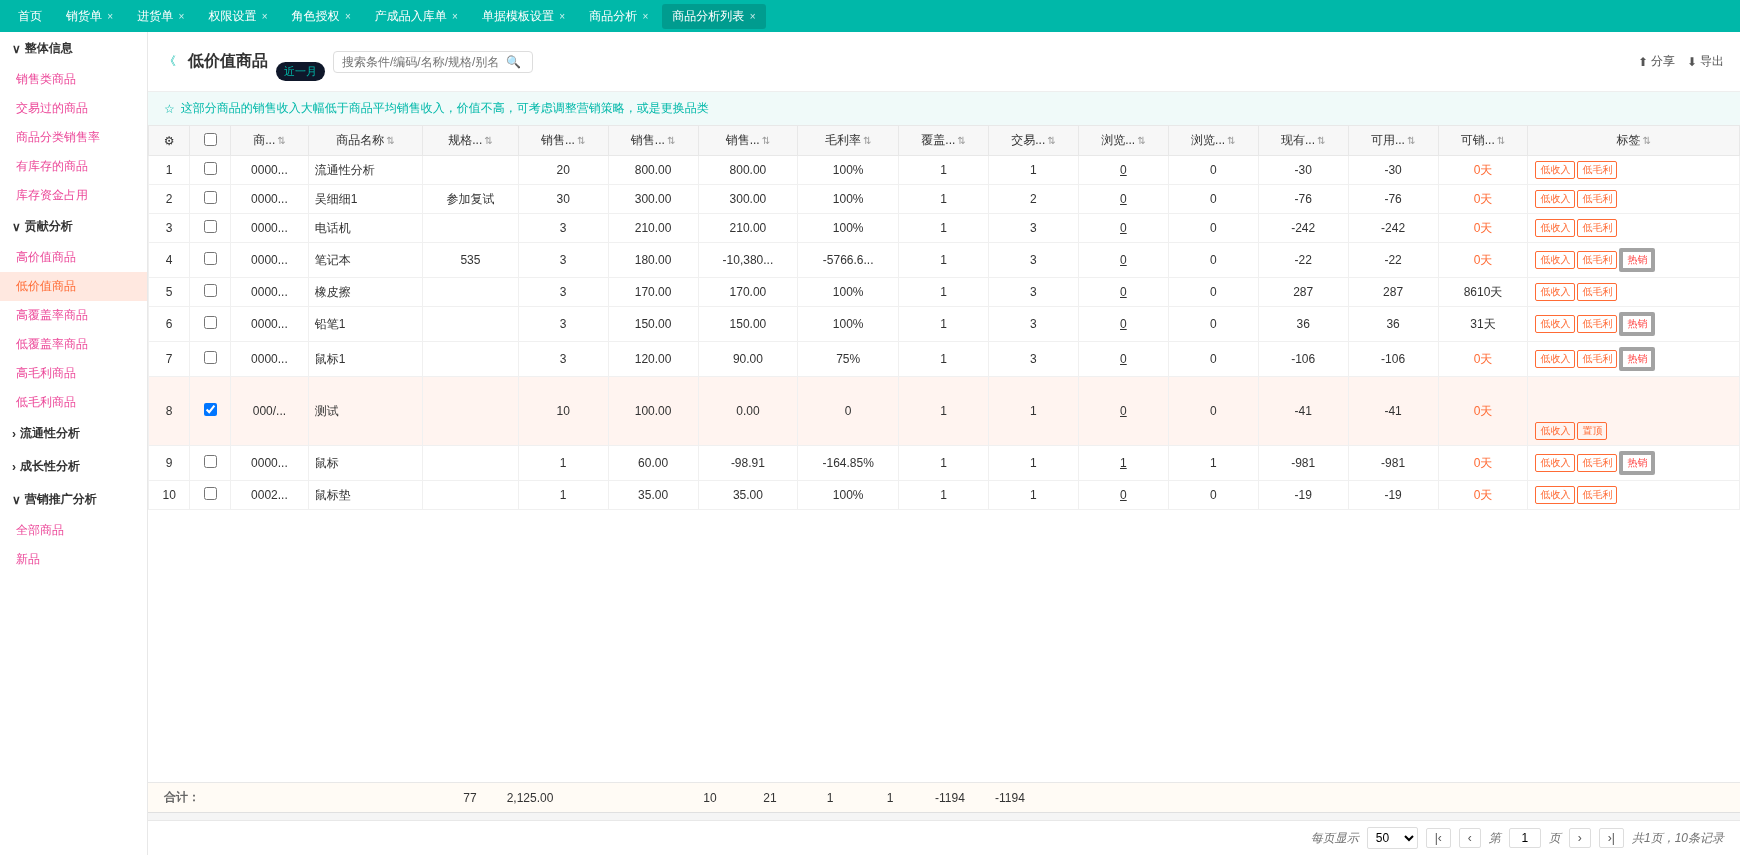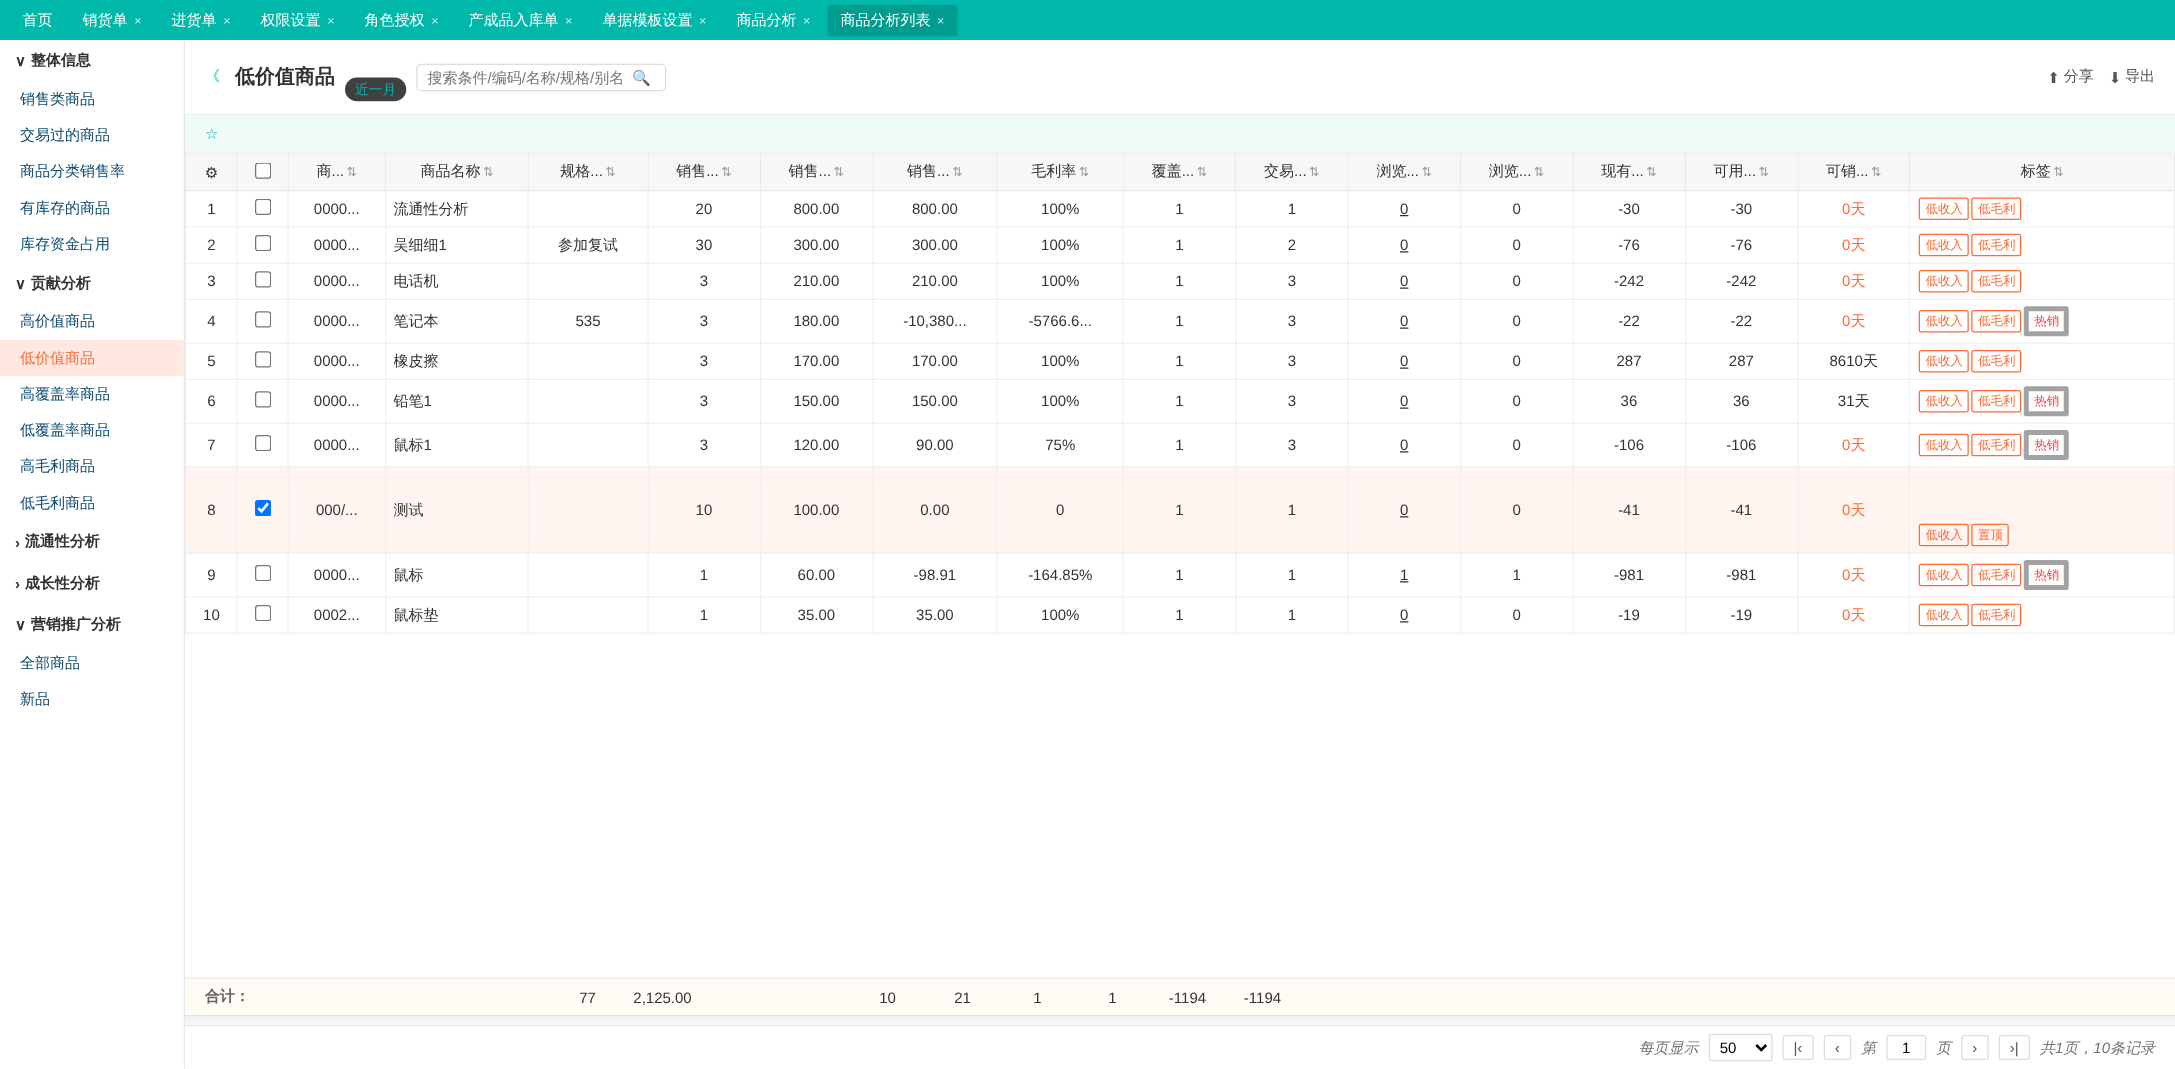--- a/index.html
+++ b/index.html
@@ -43,21 +43,21 @@
       padding: 8px 12px;
       color: #333;
       font-weight: bold;
       cursor: pointer;
       display: flex;
       align-items: center;
       gap: 4px;
     }
     .sidebar-item {
       padding: 6px 16px;
-      color: #0c4a6e;
+      color: #ec4899;
       cursor: pointer;
       white-space: nowrap;
     }
     .sidebar-item.active { background: #ffe8e0; color: #ff6b35; }
 
     
     .content {
       flex: 1;
       display: flex;
       flex-direction: column;
@@ -73,21 +73,21 @@
       gap: 8px;
       border-bottom: 1px solid #eee;
       position: relative;
     }
     .page-title {
       font-size: 16px;
       font-weight: bold;
       color: #333;
     }
     .tag-recent {
-      background: #404040;
+      background: #0f172a;
       color: #00b8a9;
       padding: 2px 8px;
       border-radius: 10px;
       font-size: 11px;
       cursor: pointer;
       margin-top: 20px;
     }
     .search-box {
       border: 1px solid #ddd;
       border-radius: 4px;
@@ -297,20 +297,21 @@
         </div>
         <div class="action-btn">
           <span>⬇</span>
           <span>导出</span>
         </div>
       </div>
     </div>
 
     <div class="tip-bar">
       <span>☆</span>
+      <span>这部分商品的销售收入大幅低于商品平均销售收入，价值不高，可考虑调整营销策略，或是更换品类</span>
     </div>
 
     <div class="table-area">
       <table>
         <thead>
           <tr>
             <th>⚙</th>
             <th><input type="checkbox" style=""></th>
             <th>商...<span class="sort-icon">⇅</span></th>
             <th>商品名称<span class="sort-icon">⇅</span></th>

